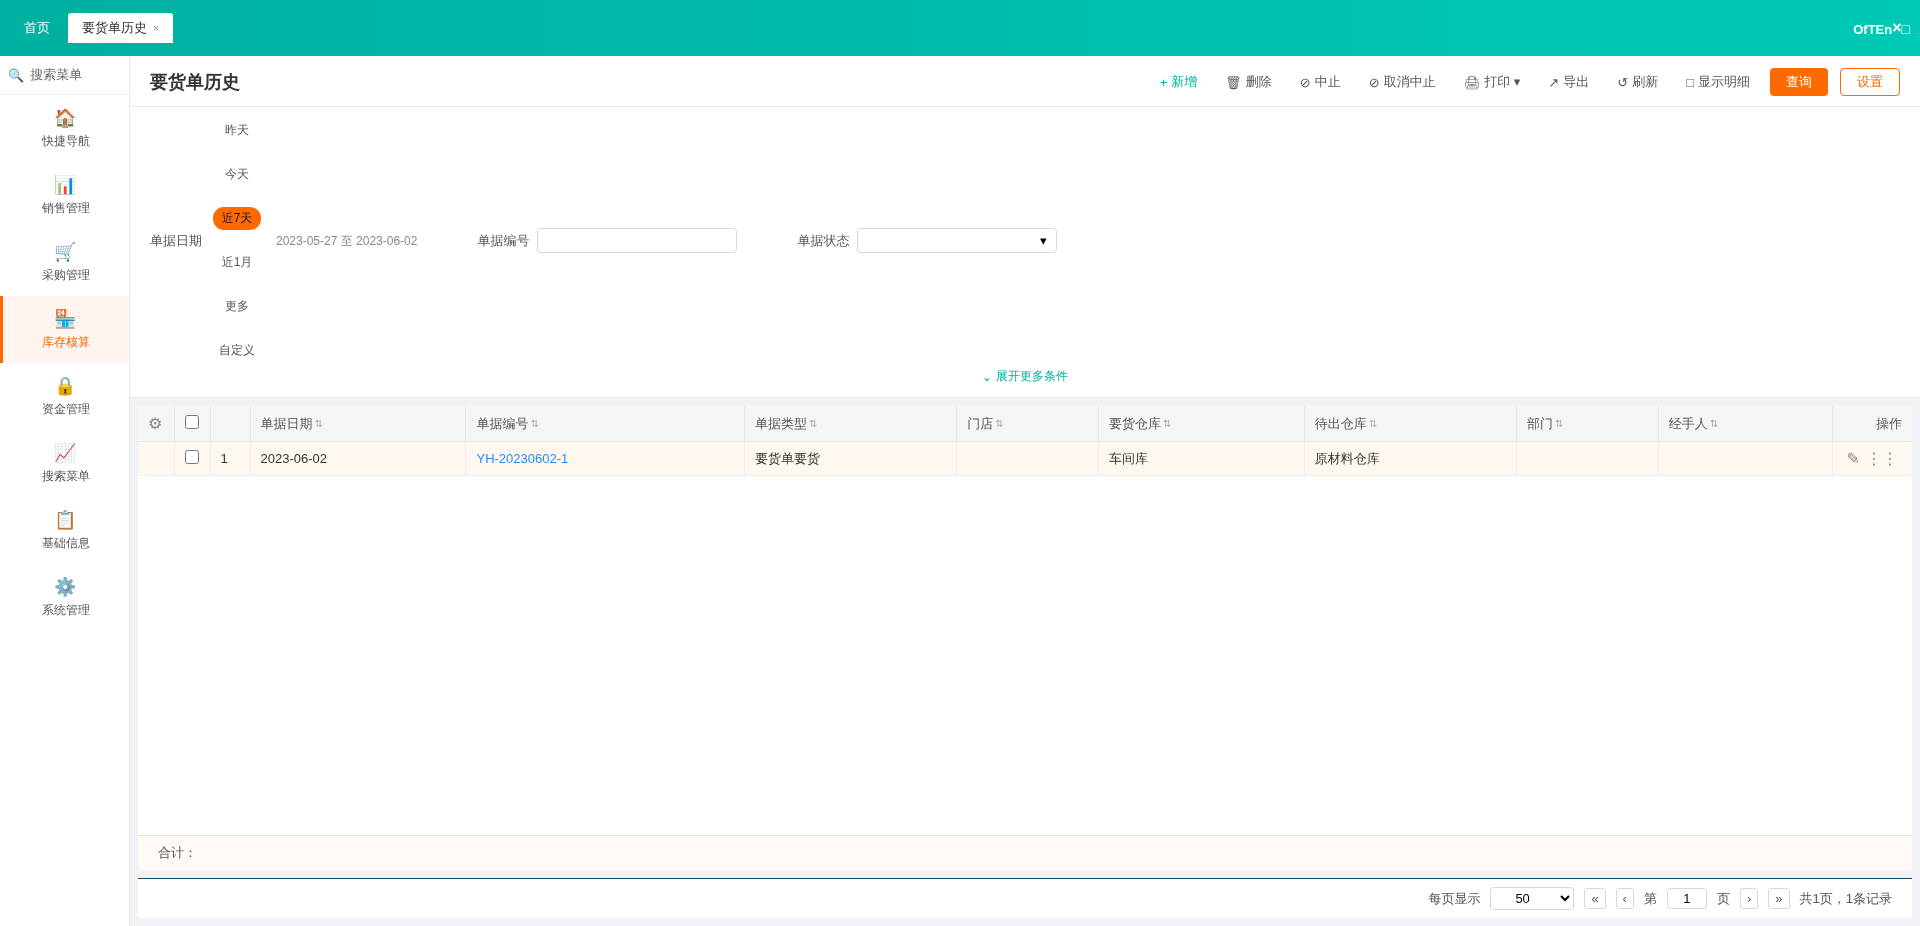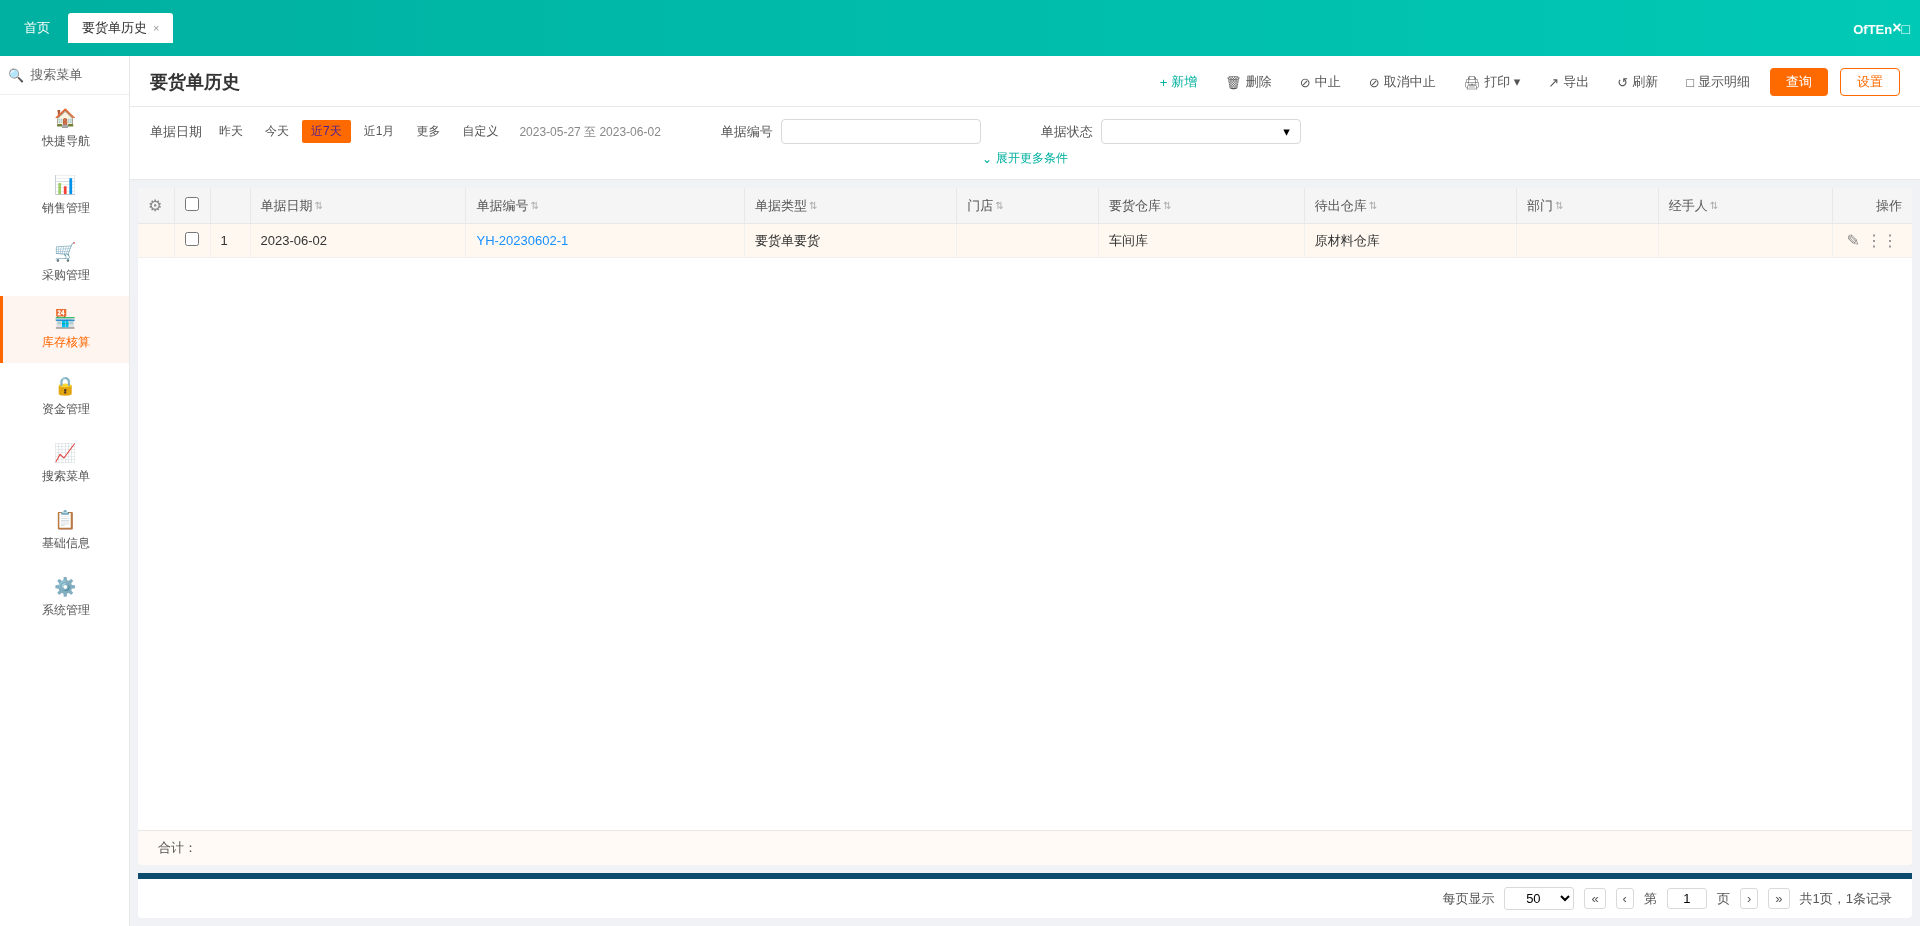--- a/index.html
+++ b/index.html
@@ -162,34 +162,35 @@
       gap: 8px;
     }
     .filter-label {
       color: #555;
       font-size: 13px;
       white-space: nowrap;
     }
     .filter-date-btns {
       display: flex;
       align-items: center;
-      gap: 4px;
+      gap: 21px;
+      flex-direction: column;
     }
     .date-btn {
       padding: 2px 8px;
       border-radius: 10px;
       cursor: pointer;
       font-size: 12px;
       color: #555;
       border: 1px solid transparent;
     }
     .date-btn.active {
       background: #ff6a00;
-      color: #4c1d95;
-      border-radius: 2px;
+      color: #0f172a;
+      border-radius: 11px;
     }
     .date-range {
       color: #888;
       font-size: 12px;
       margin-top: 2px;
     }
     .filter-input {
       border: 1px solid #d9d9d9;
       border-radius: 4px;
       padding: 4px 10px;
@@ -282,21 +283,21 @@
       padding: 8px 20px;
       font-size: 13px;
       color: #555;
       display: flex;
       align-items: center;
     }
 
     
     .pagination-bar {
       background: white;
-      border-top: 6px solid #0c4a6e;
+      border-top: 1px solid #0c4a6e;
       padding: 8px 20px;
       display: flex;
       align-items: center;
       justify-content: flex-end;
       gap: 10px;
       font-size: 13px;
       color: #555;
       flex-shrink: 0;
       margin: 0 8px 8px;
       border-radius: 0 0 4px 4px;
@@ -314,24 +315,23 @@
       border: 1px solid #d9d9d9;
       border-radius: 3px;
       padding: 2px 6px;
       width: 40px;
       text-align: center;
       font-size: 13px;
     }
     .per-page-select {
       border: 1px solid #d9d9d9;
       border-radius: 3px;
-      padding: 2px 13px;
-      font-size: 13px;
-      background: white;
-      text-align: center;
+      padding: 2px 20px;
+      font-size: 13px;
+      background: white;
     }
   </style>
 </head>
 <body>
 
 <div class="top-bar">
   <div class="top-tab">
     <span>首页</span>
   </div>
   <div class="top-tab active">

